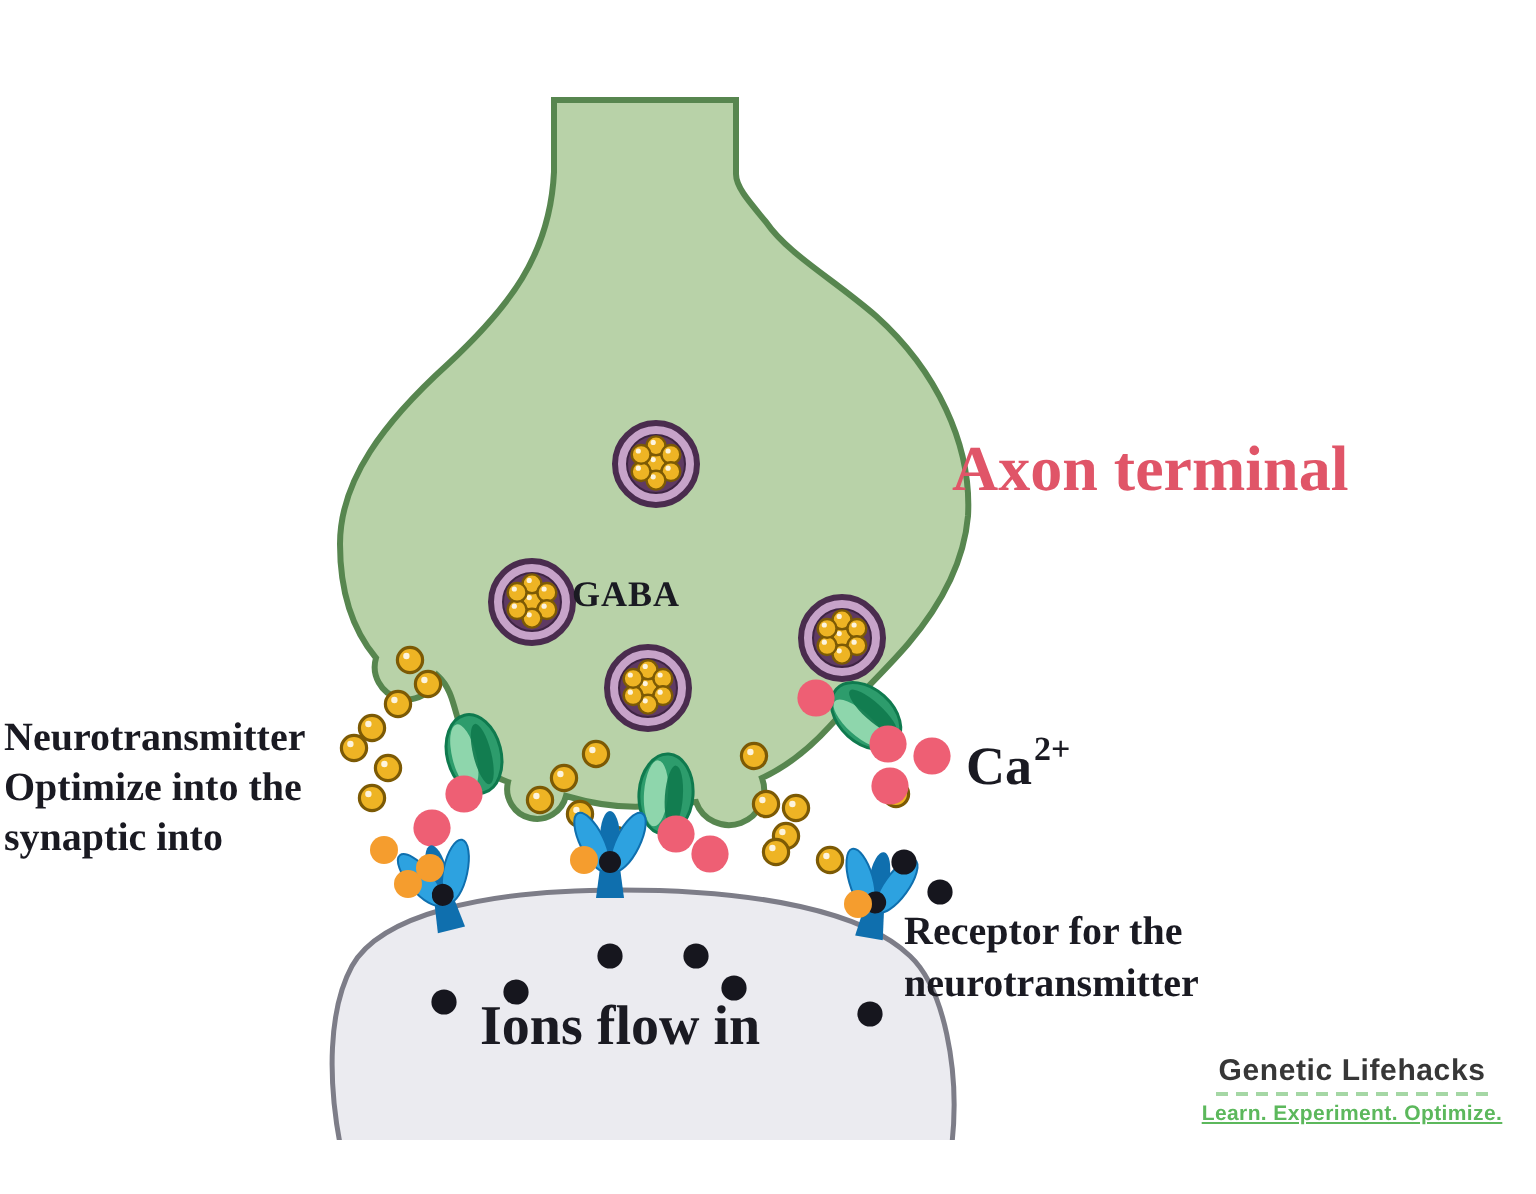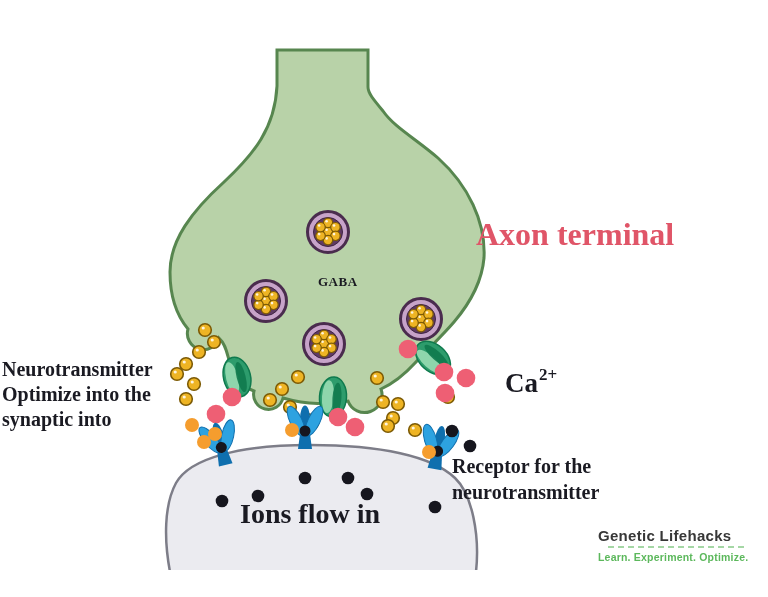--- a/index.html
+++ b/index.html
@@ -7,33 +7,33 @@
     position:relative;width:768px;height:597px;overflow:hidden;
     background:#fff;font-family:"Liberation Serif",serif;
   }
   .stage svg{position:absolute;left:0;top:0;}
   .label{
     position:absolute;font-weight:bold;color:var(--c-text,#1a1a22);
     line-height:1.28;white-space:nowrap;
   }
   .label.block{white-space:normal;text-align:left;}
   .axon-label{left:476px;top:214px;font-size:32px;color:var(--c-axon_label,#e05568);}
-  .gaba-label{left:286px;top:274px;font-size:13px;letter-spacing:.5px;margin-left:32px;}
-  .ca-label{left:505px;top:366px;font-size:27px;}
+  .gaba-label{left:286px;top:286px;font-size:18px;letter-spacing:.5px;}
+  .ca-label{left:483px;top:366px;font-size:27px;}
   .ca-label sup{font-size:17px;position:relative;top:-2px;left:1px;}
   .cleft-caption{left:2px;top:357px;width:190px;font-size:20px;line-height:25px;}
   .ions-label{left:240px;top:496px;width:170px;font-size:28px;text-align:center;}
   .receptor-caption{left:452px;top:453px;width:200px;font-size:20px;line-height:26px;}
   .logo{
-    position:absolute;left:598px;top:527px;width:156px;
+    position:absolute;left:598px;top:527px;width:156px;text-align:center;
     font-family:"Liberation Sans",sans-serif;
   }
   .logo-title{font-size:15px;font-weight:bold;color:var(--c-logo_dark,#373737);letter-spacing:.3px;white-space:nowrap;}
   .logo-divider{margin:2px 10px 3px 10px;border-top:2px dashed var(--c-logo_green,#5cb85c);opacity:.55;}
-  .logo-tagline{font-size:10.5px;font-weight:bold;color:var(--c-logo_green,#5cb85c);letter-spacing:.2px;white-space:nowrap;}
+  .logo-tagline{font-size:10.5px;font-weight:bold;color:var(--c-logo_green,#5cb85c);letter-spacing:.2px;white-space:nowrap;text-decoration:underline;}
 </style>
 </head>
 <body>
 
 <div class="stage">
 
   <svg width="768" height="597" viewBox="0 0 768 597">
 
     <path id="terminal-shape" d="M 277,50 L 277,86
          C 275,128 254,154 224,182

